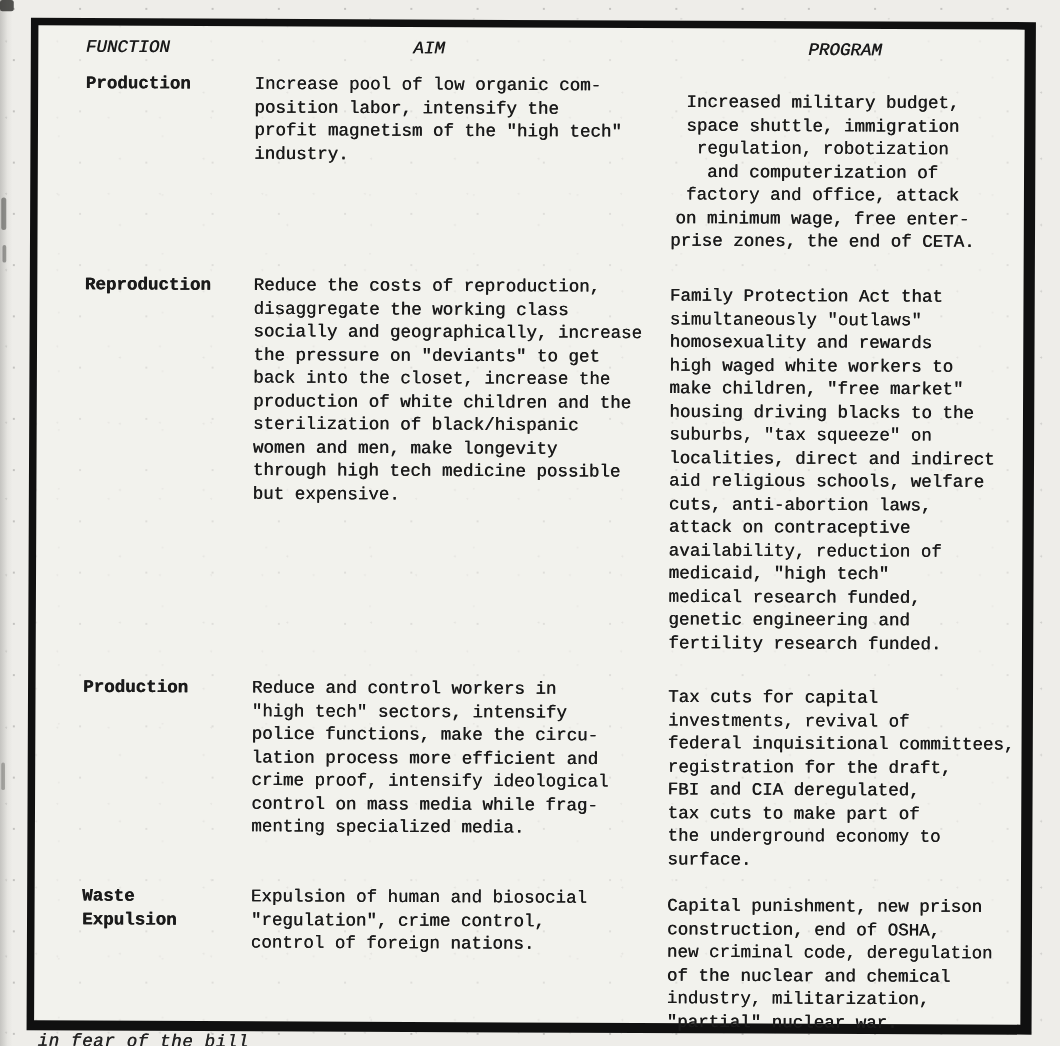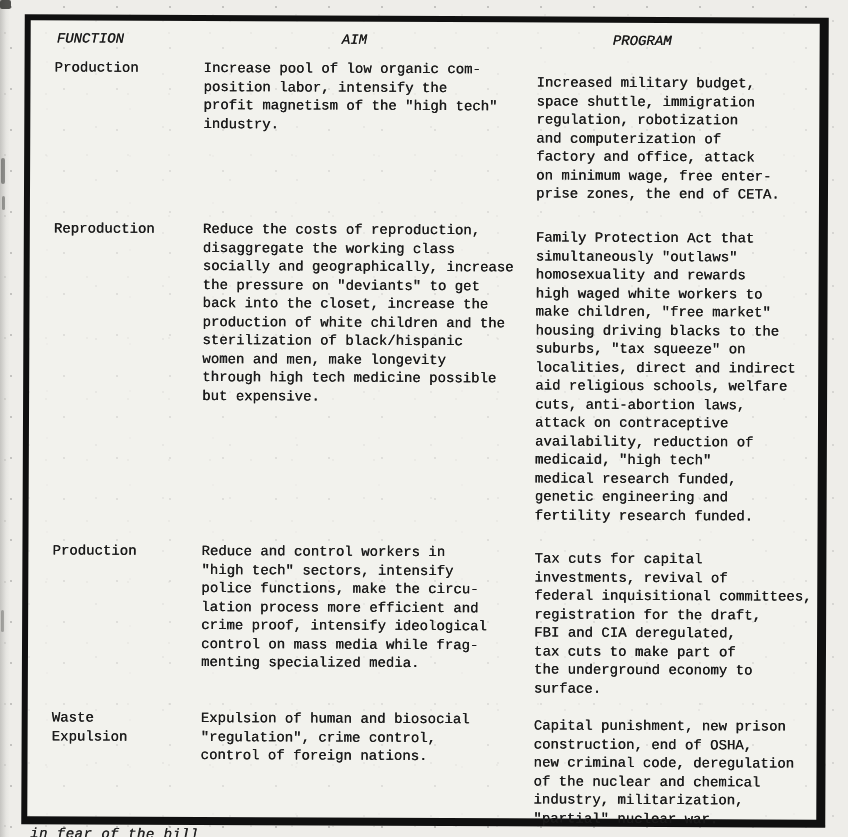--- a/index.html
+++ b/index.html
@@ -55,35 +55,35 @@
 
   .cell, .hdr {
     position: absolute;
     white-space: pre;
     font-size: 14px;
     line-height: 18.5px;
     
     text-shadow: 0.35px 0 0 currentColor;
   }
   .hdr { font-style: italic; top: 9px; }
-  .hdr.fn   { left: 26px;  }
-  .hdr.aim  { left: 311px; }
-  .hdr.prog { left: 582px; }
+  .hdr.fn   { left: 38px;  }
+  .hdr.aim  { left: 300px; }
+  .hdr.prog { left: 616px; }
 
   .row { position: absolute; left: 0; width: 100%; }
-  .row .fn   { left: 24px;  }
+  .row .fn   { left: 38px; font-weight: bold;  }
   .row .aim  { left: 173px; }
   .row .prog { left: 506px; }
 
   .row-production   { top: 38px;  }
   .row-reproduction { top: 199px; }
   .row-information  { top: 521px; }
   .row-waste        { top: 688px; }
 
-  .row-production   .prog { top: 13px; }
+  .row-production   .prog { top: 13px; text-align: center; }
   .row-reproduction .prog { top: 7px;  }
   .row-information  .prog { top: 6px;  }
   .row-waste        .prog { top: 6px;  }
 
   .footer-fragment {
     position: absolute;
     left: 30px; top: 826px;
     font-style: italic;
     font-size: 14px;
     letter-spacing: .5px;

